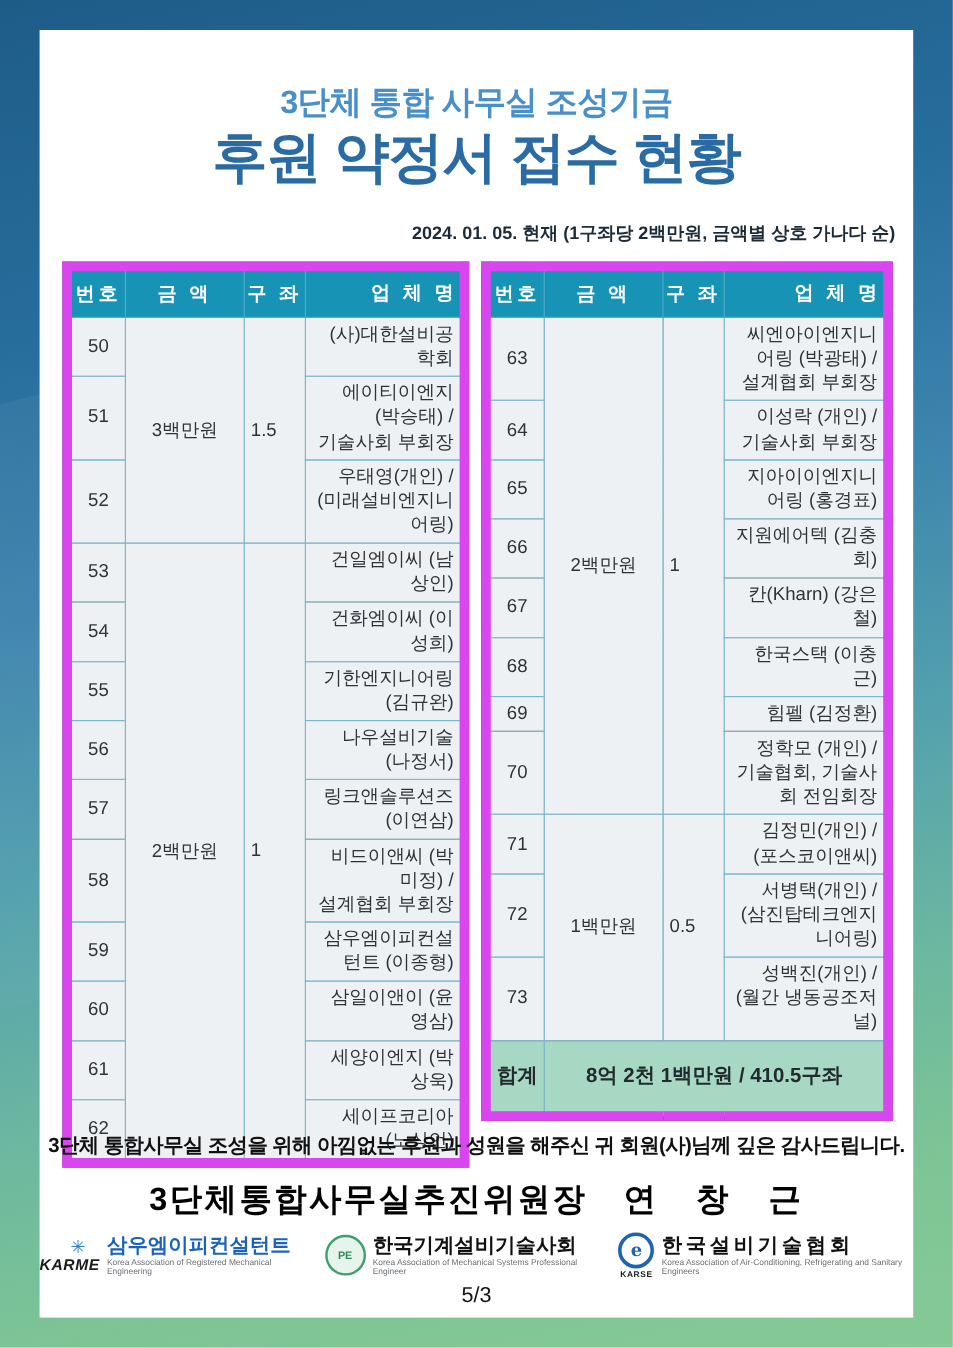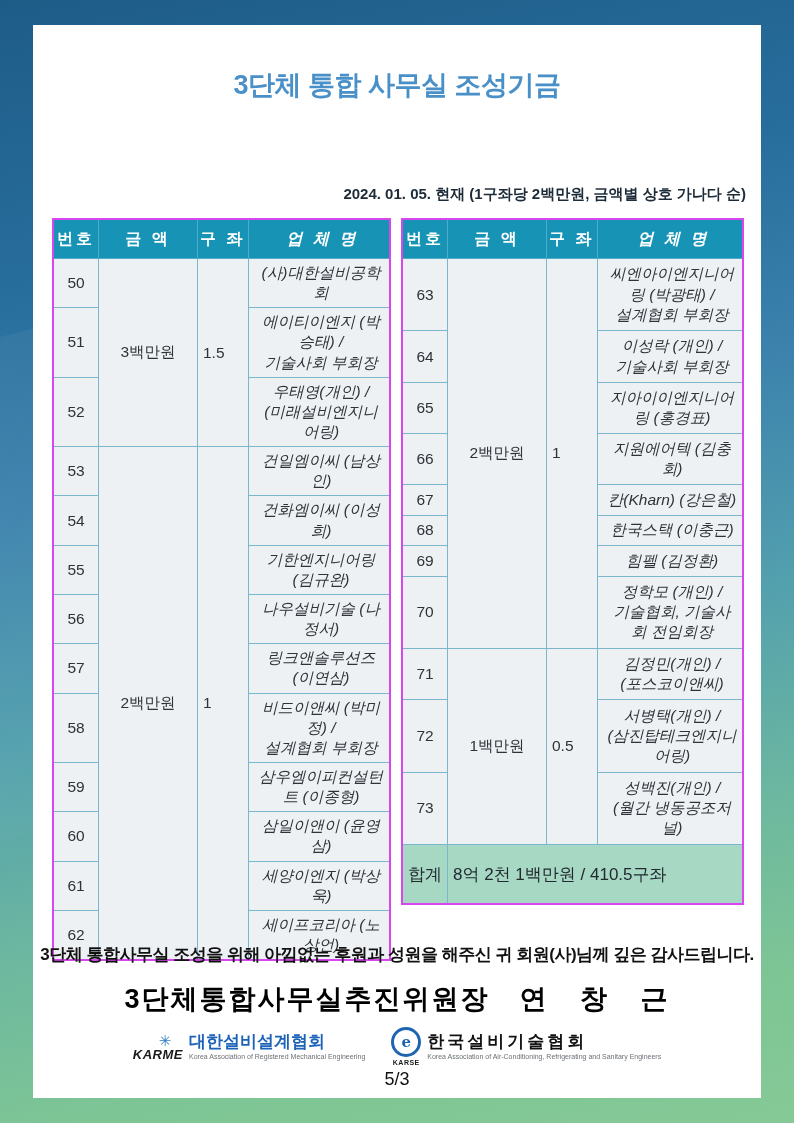--- a/index.html
+++ b/index.html
@@ -29,39 +29,39 @@
   .date-line{
     position:absolute;top:160px;right:15px;text-align:right;
     font-size:15px;font-weight:700;color:#1d2b38;
   }
   .tables{
     position:absolute;top:193px;left:19px;width:692px;
     display:flex;gap:10px;align-items:flex-start;
   }
   table{
     border-collapse:collapse;table-layout:fixed;
-    background:#404040;border:2px solid #d946ef;height:687px;
+    background:#404040;border:8px solid #d946ef;height:687px;
   }
   table.t-left{width:339px;}
   table.t-right{width:343px;}
   th{
     background:#1793b5;color:#ffffff;font-weight:700;font-size:16px;
     height:38px;border:1px solid #4fadc9;letter-spacing:3px;padding:0 2px;
   }
   td{
     border:1px solid #7ab7cd;font-size:15.5px;color:#2e3338;
     background:#eef1f4;padding:4px 5px;font-weight:500;
   }
   .c-no{text-align:center;width:40px;}
   .c-amt{text-align:center;width:94px;margin-top:26px;}
   .c-acc{text-align:left;width:46px;}
-  .c-name{text-align:center;padding-left:9px;line-height:1.3;font-style:italic;}
+  .c-name{text-align:right;padding-left:9px;line-height:1.3;}
   tr.total-row td{
-    background:#a7d8c4;font-weight:400;font-size:17px;color:#222a30;
-    text-align:left;height:50px;
+    background:#a7d8c4;font-weight:700;font-size:17px;color:#222a30;
+    text-align:center;height:50px;
   }
   .thanks{
     position:absolute;top:918px;left:0;right:0;text-align:center;
     font-size:17px;font-weight:700;color:#111;letter-spacing:-0.5px;
   }
   .chairman{
     position:absolute;top:956px;left:0;right:0;text-align:center;
     font-size:27px;font-weight:900;color:#000;letter-spacing:2px;
   }
   .chairman .name{margin-left:30px;word-spacing:22px;}
@@ -95,20 +95,21 @@
     position:absolute;top:1044px;left:0;right:0;text-align:center;
     font-size:18px;color:#111;
   }
 </style>
 </head>
 <body>
 
 <div class="page">
 
   <div class="subtitle">3단체 통합 사무실 조성기금</div>
+  <div class="main-title">후원 약정서 접수 현황</div>
   <div class="date-line">2024. 01. 05. 현재 (1구좌당 2백만원, 금액별 상호 가나다 순)</div>
 
   <div class="tables">
     <table class="t-left">
       <thead>
           <tr>
             <th class="c-no">번호</th>
             <th class="c-amt">금 액</th>
             <th class="c-acc">구 좌</th>
             <th class="c-name">업 체 명</th>
@@ -245,22 +246,31 @@
     <span>3단체통합사무실추진위원장</span><span class="name">연 창 근</span>
   </div>
 
   <div class="logos">
     <div class="logo">
       <div class="mark">
         <span class="karme-spark">✳</span>
         <span class="karme-word">KARME</span>
       </div>
       <div class="logo-text">
-        <span class="logo-kr blue">대한설비설계협회</span>
+        <span class="logo-kr blue">삼우엠이피컨설턴트</span>
         <span class="logo-en">Korea Association of Registered Mechanical Engineering</span>
+      </div>
+    </div>
+    <div class="logo">
+      <div class="mark">
+        <span class="pe-circle">PE</span>
+      </div>
+      <div class="logo-text">
+        <span class="logo-kr">한국기계설비기술사회</span>
+        <span class="logo-en">Korea Association of Mechanical Systems Professional Engineer</span>
       </div>
     </div>
     <div class="logo">
       <div class="mark">
         <span class="karse-e">e</span>
         <span class="karse-word">KARSE</span>
       </div>
       <div class="logo-text">
         <span class="logo-kr spaced">한국설비기술협회</span>
         <span class="logo-en">Korea Association of Air-Conditioning, Refrigerating and Sanitary Engineers</span>

